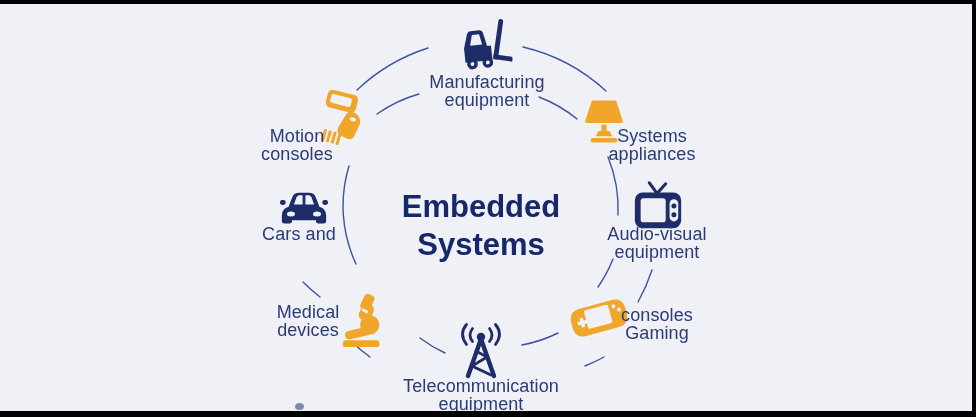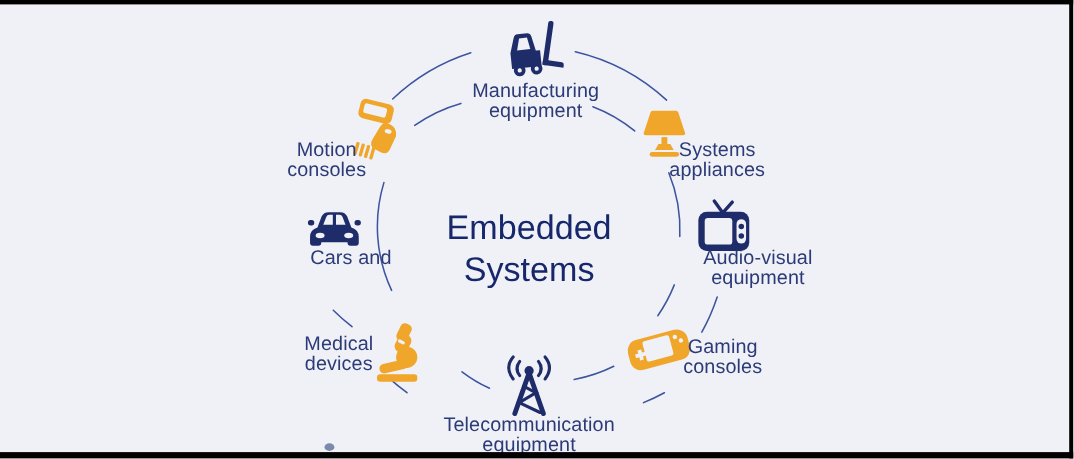--- a/index.html
+++ b/index.html
@@ -14,21 +14,21 @@
     font-family:"Liberation Sans","DejaVu Sans",sans-serif;
   }
   .bar{position:absolute;background:var(--frame-bar);}
   .bar.top{left:0;top:0;width:976px;height:4px;}
   .bar.bottom{left:0;top:411px;width:976px;height:6px;}
   .bar.right{left:972px;top:0;width:4px;height:417px;}
   .arcs{position:absolute;left:0;top:0;width:976px;height:417px;}
   .arcs path{fill:none;stroke:var(--arc-line);stroke-width:1.4;stroke-linecap:round;}
   .title{
     position:absolute;left:331px;top:188px;width:300px;text-align:center;
-    color:var(--title-text);font-weight:400;font-size:31px;line-height:38px;
+    color:var(--title-text);font-weight:700;font-size:31px;line-height:38px;
   }
   .label{
     position:absolute;width:170px;text-align:center;
     color:var(--label-text);font-size:18px;line-height:18px;font-weight:400;
     letter-spacing:.1px;
   }
   .icon{position:absolute;}
   .icon svg{display:block;}
   .navy{color:var(--navy);} .orange{color:var(--orange);}
   .icon svg .fg{fill:currentColor;}
@@ -39,25 +39,25 @@
   #ic-domestic{left:579px;top:97px;}
   #ic-audiovisual{left:630px;top:178px;}
   #ic-gaming{left:568px;top:293px;}
   #ic-telecom{left:451px;top:320px;}
   #ic-medical{left:336px;top:292px;}
   #ic-cars{left:277px;top:176px;}
   #ic-motion{left:318px;top:86px;}
   
   #lb-manufacturing{left:402px;top:73px;}
   #lb-domestic{left:567px;top:127px;}
-  #lb-audiovisual{left:604px;top:225px;}
+  #lb-audiovisual{left:572px;top:225px;}
   #lb-gaming{left:572px;top:306px;}
   #lb-telecom{left:396px;top:377px;}
   #lb-medical{left:223px;top:303px;}
-  #lb-cars{left:234px;top:225px;}
+  #lb-cars{left:214px;top:225px;}
   #lb-motion{left:212px;top:127px;}
   .stray-dot{
     position:absolute;left:295px;top:403px;width:9px;height:7px;
     border-radius:50%;background:var(--dot);
   }
 </style>
 </head>
 <body>
 
 <div class="stage">
@@ -139,22 +139,22 @@
       <g transform="rotate(-15 31 25)">
         <rect class="fg" x="3" y="11" width="56" height="28" rx="10"></rect>
         <rect class="bg" x="18" y="14" width="25" height="19" rx="2"></rect>
         <path class="bg" d="M9,23.5 h3 v-3 h3.5 v3 h3 v3.5 h-3 v3 h-3.5 v-3 h-3 z"></path>
         <circle class="bg" cx="48" cy="17.5" r="2"></circle>
         <circle class="bg" cx="52.5" cy="22" r="2"></circle>
       </g>
     </svg>
   </div>
   <div class="label" id="lb-gaming">
+    <div>consoles</div>
     <div>Gaming</div>
-    <div>consoles</div>
   </div>
 
   <div class="icon navy" id="ic-telecom">
     <svg width="60" height="62" viewBox="0 0 60 62">
       <circle class="fg" cx="30" cy="17" r="4.2"></circle>
       <path class="st" d="M30,19 L17,56 M30,19 L43,56" stroke-width="4.4" stroke-linecap="round"></path>
       <path class="st" d="M25,31 L36,37 L21,46 L40,55" stroke-width="2.8" stroke-linecap="round"></path>
       <path class="st" d="M21.5,8.5 Q16.5,15 21.5,21.5" stroke-width="2.8" stroke-linecap="round"></path>
       <path class="st" d="M15.5,4.5 Q7.5,14 15.5,24.5" stroke-width="2.8" stroke-linecap="round"></path>
       <path class="st" d="M38.5,8.5 Q43.5,15 38.5,21.5" stroke-width="2.8" stroke-linecap="round"></path>

